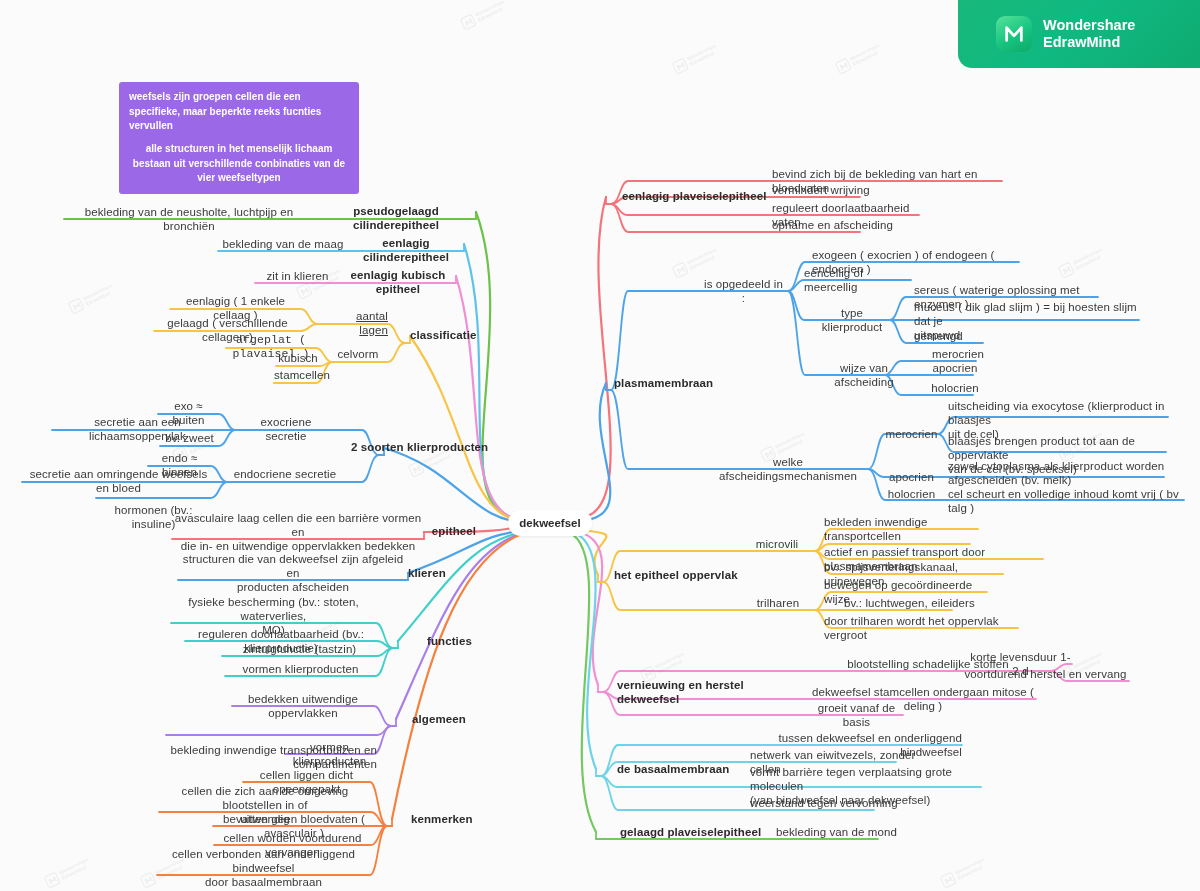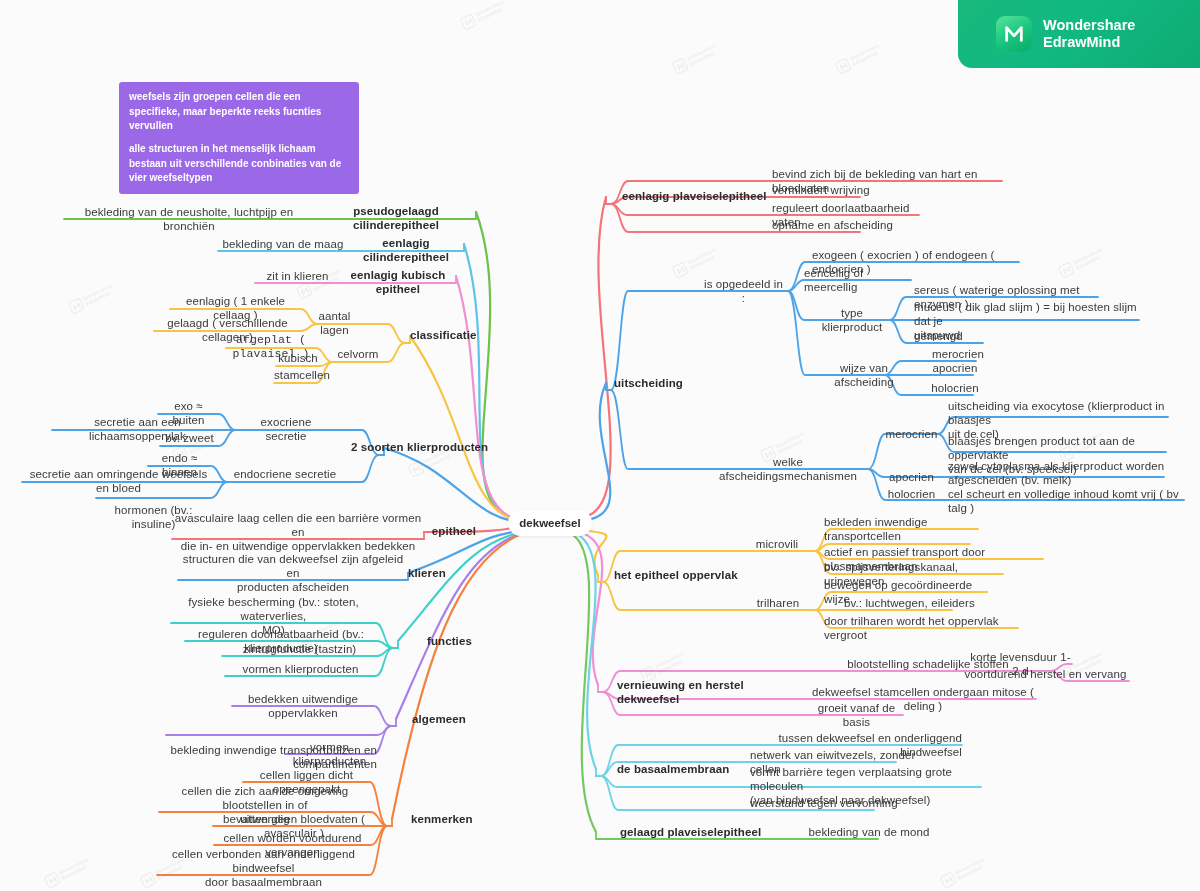--- a/index.html
+++ b/index.html
@@ -254,37 +254,37 @@
       <path d="M596,776 L601,776 C610,776 610,810 618,810 L874,810" stroke="#6dd3e8"></path>
 
       <path d="M596,839 L596,832" stroke="#74c861"></path>
       <path d="M596,839 L878,839" stroke="#74c861"></path>
     </g>
   </svg>
 
   <div class="note" style="left:119px; top:82px; width:240px;">weefsels zijn groepen cellen die een
 specifieke, maar beperkte reeks fucnties
 vervullen</div>
-  <div class="note" style="left:119px; top:134px; width:240px;">alle structuren in het menselijk lichaam
+  <div class="note" style="left:119px; top:134px; width:240px;text-align:center;">alle structuren in het menselijk lichaam
 bestaan uit verschillende conbinaties van de
 vier weefseltypen</div>
 
   <div id="center-node">dekweefsel</div>
 
   <div class="node bold lefted" style="left:316px; top:204px; width:160px; text-align:center;">pseudogelaagd cilinderepitheel</div>
   <div class="node lefted" style="left:64px; top:205px; width:250px; text-align:center;">bekleding van de neusholte, luchtpijp en bronchiën</div>
 
   <div class="node bold" style="left:348px; top:236px; width:116px; text-align:center;">eenlagig cilinderepitheel</div>
   <div class="node" style="left:218px; top:237px; width:130px; text-align:center;">bekleding van de maag</div>
 
   <div class="node bold" style="left:340px; top:268px; width:116px; text-align:center;">eenlagig kubisch epitheel</div>
   <div class="node" style="left:255px; top:269px; width:85px; text-align:center;">zit in klieren</div>
 
   <div class="node bold" style="left:410px; top:328px; width:75px; text-align:left;">classificatie</div>
-  <div class="node" style="left:306px; top:309px; width:57px; text-align:center;">aantal lagen</div>
+  <div class="node" style="left:331px; top:309px; width:57px; text-align:right;text-decoration:underline;">aantal lagen</div>
   <div class="node" style="left:170px; top:294px; width:131px; text-align:center;">eenlagig ( 1 enkele cellaag )</div>
   <div class="node" style="left:154px; top:316px; width:147px; text-align:center;">gelaagd ( verschillende cellagen )</div>
   <div class="node" style="left:337px; top:347px; width:42px; text-align:center;">celvorm</div>
   <div class="node" style="left:226px; top:333px; width:90px; text-align:center;font-family:Liberation Mono, monospace;">afgeplat ( plavaisel )</div>
   <div class="node" style="left:276px; top:351px; width:44px; text-align:center;">kubisch</div>
   <div class="node" style="left:274px; top:368px; width:42px; text-align:center;">stamcellen</div>
 
   <div class="node bold" style="left:351px; top:440px; width:140px; text-align:left;">2 soorten klierproducten</div>
   <div class="node" style="left:240px; top:415px; width:92px; text-align:center;">exocriene secretie</div>
   <div class="node" style="left:158px; top:399px; width:61px; text-align:center;">exo ≈ buiten</div>
@@ -324,21 +324,21 @@
   <div class="node" style="left:214px; top:831px; width:157px; text-align:center;">cellen worden voortdurend vervangen</div>
   <div class="node" style="left:157px; top:847px; width:213px; text-align:center;">cellen verbonden aan onderliggend bindweefsel
 door basaalmembraan</div>
 
   <div class="node bold" style="left:622px; top:189px; width:148px; text-align:left;">eenlagig plaveiselepitheel</div>
   <div class="node" style="left:772px; top:167px; width:232px; text-align:left;">bevind zich bij de bekleding van hart en bloedvaten</div>
   <div class="node" style="left:772px; top:183px; width:110px; text-align:left;">vermindert wrijving</div>
   <div class="node" style="left:772px; top:201px; width:160px; text-align:left;">reguleert doorlaatbaarheid vaten</div>
   <div class="node" style="left:772px; top:218px; width:140px; text-align:left;">opname en afscheiding</div>
 
-  <div class="node bold" style="left:614px; top:376px; width:90px; text-align:left;">uitscheiding</div>
+  <div class="node bold" style="left:614px; top:376px; width:90px; text-align:left;">plasmamembraan</div>
   <div class="node" style="left:704px; top:277px; width:79px; text-align:center;">is opgedeeld in :</div>
   <div class="node" style="left:812px; top:248px; width:212px; text-align:left;">exogeen ( exocrien ) of endogeen ( endocrien )</div>
   <div class="node" style="left:804px; top:266px; width:108px; text-align:left;">eencellig of meercellig</div>
   <div class="node" style="left:812px; top:306px; width:80px; text-align:center;">type klierproduct</div>
   <div class="node" style="left:914px; top:283px; width:190px; text-align:left;">sereus ( waterige oplossing met enzymen )</div>
   <div class="node" style="left:914px; top:300px; width:232px; text-align:left;">muceus ( dik glad slijm ) = bij hoesten slijm dat je
 uitspuwd</div>
   <div class="node" style="left:914px; top:329px; width:70px; text-align:left;">gemengd</div>
   <div class="node" style="left:810px; top:361px; width:108px; text-align:center;">wijze van afscheiding</div>
   <div class="node" style="left:928px; top:347px; width:60px; text-align:center;">merocrien</div>
@@ -375,21 +375,21 @@
   <div class="node" style="left:810px; top:701px; width:93px; text-align:center;">groeit vanaf de basis</div>
 
   <div class="node bold" style="left:617px; top:762px; width:120px; text-align:left;">de basaalmembraan</div>
   <div class="node" style="left:750px; top:731px; width:212px; text-align:right;">tussen dekweefsel en onderliggend bindweefsel</div>
   <div class="node" style="left:750px; top:748px; width:182px; text-align:left;">netwerk van eiwitvezels, zonder cellen</div>
   <div class="node" style="left:750px; top:765px; width:232px; text-align:left;">vormt barrière tegen verplaatsing grote moleculen
 (van bindweefsel naar dekweefsel)</div>
   <div class="node" style="left:750px; top:796px; width:160px; text-align:left;">weerstand tegen vervorming</div>
 
   <div class="node bold" style="left:620px; top:825px; width:150px; text-align:left;">gelaagd plaveiselepitheel</div>
-  <div class="node" style="left:776px; top:825px; width:130px; text-align:center;margin-left:28px;">bekleding van de mond</div>
+  <div class="node" style="left:776px; top:825px; width:130px; ">bekleding van de mond</div>
 
   <div id="brand">
     <div class="logo">
       <svg width="22" height="22" viewBox="0 0 24 24" aria-hidden="true">
         <path d="M4 19V5l8 9 8-9v14" fill="none" stroke="#ffffff" stroke-width="3" stroke-linecap="round" stroke-linejoin="round"></path>
       </svg>
     </div>
     <div class="btext"><span>Wondershare</span><br><span>EdrawMind</span></div>
   </div>
 

